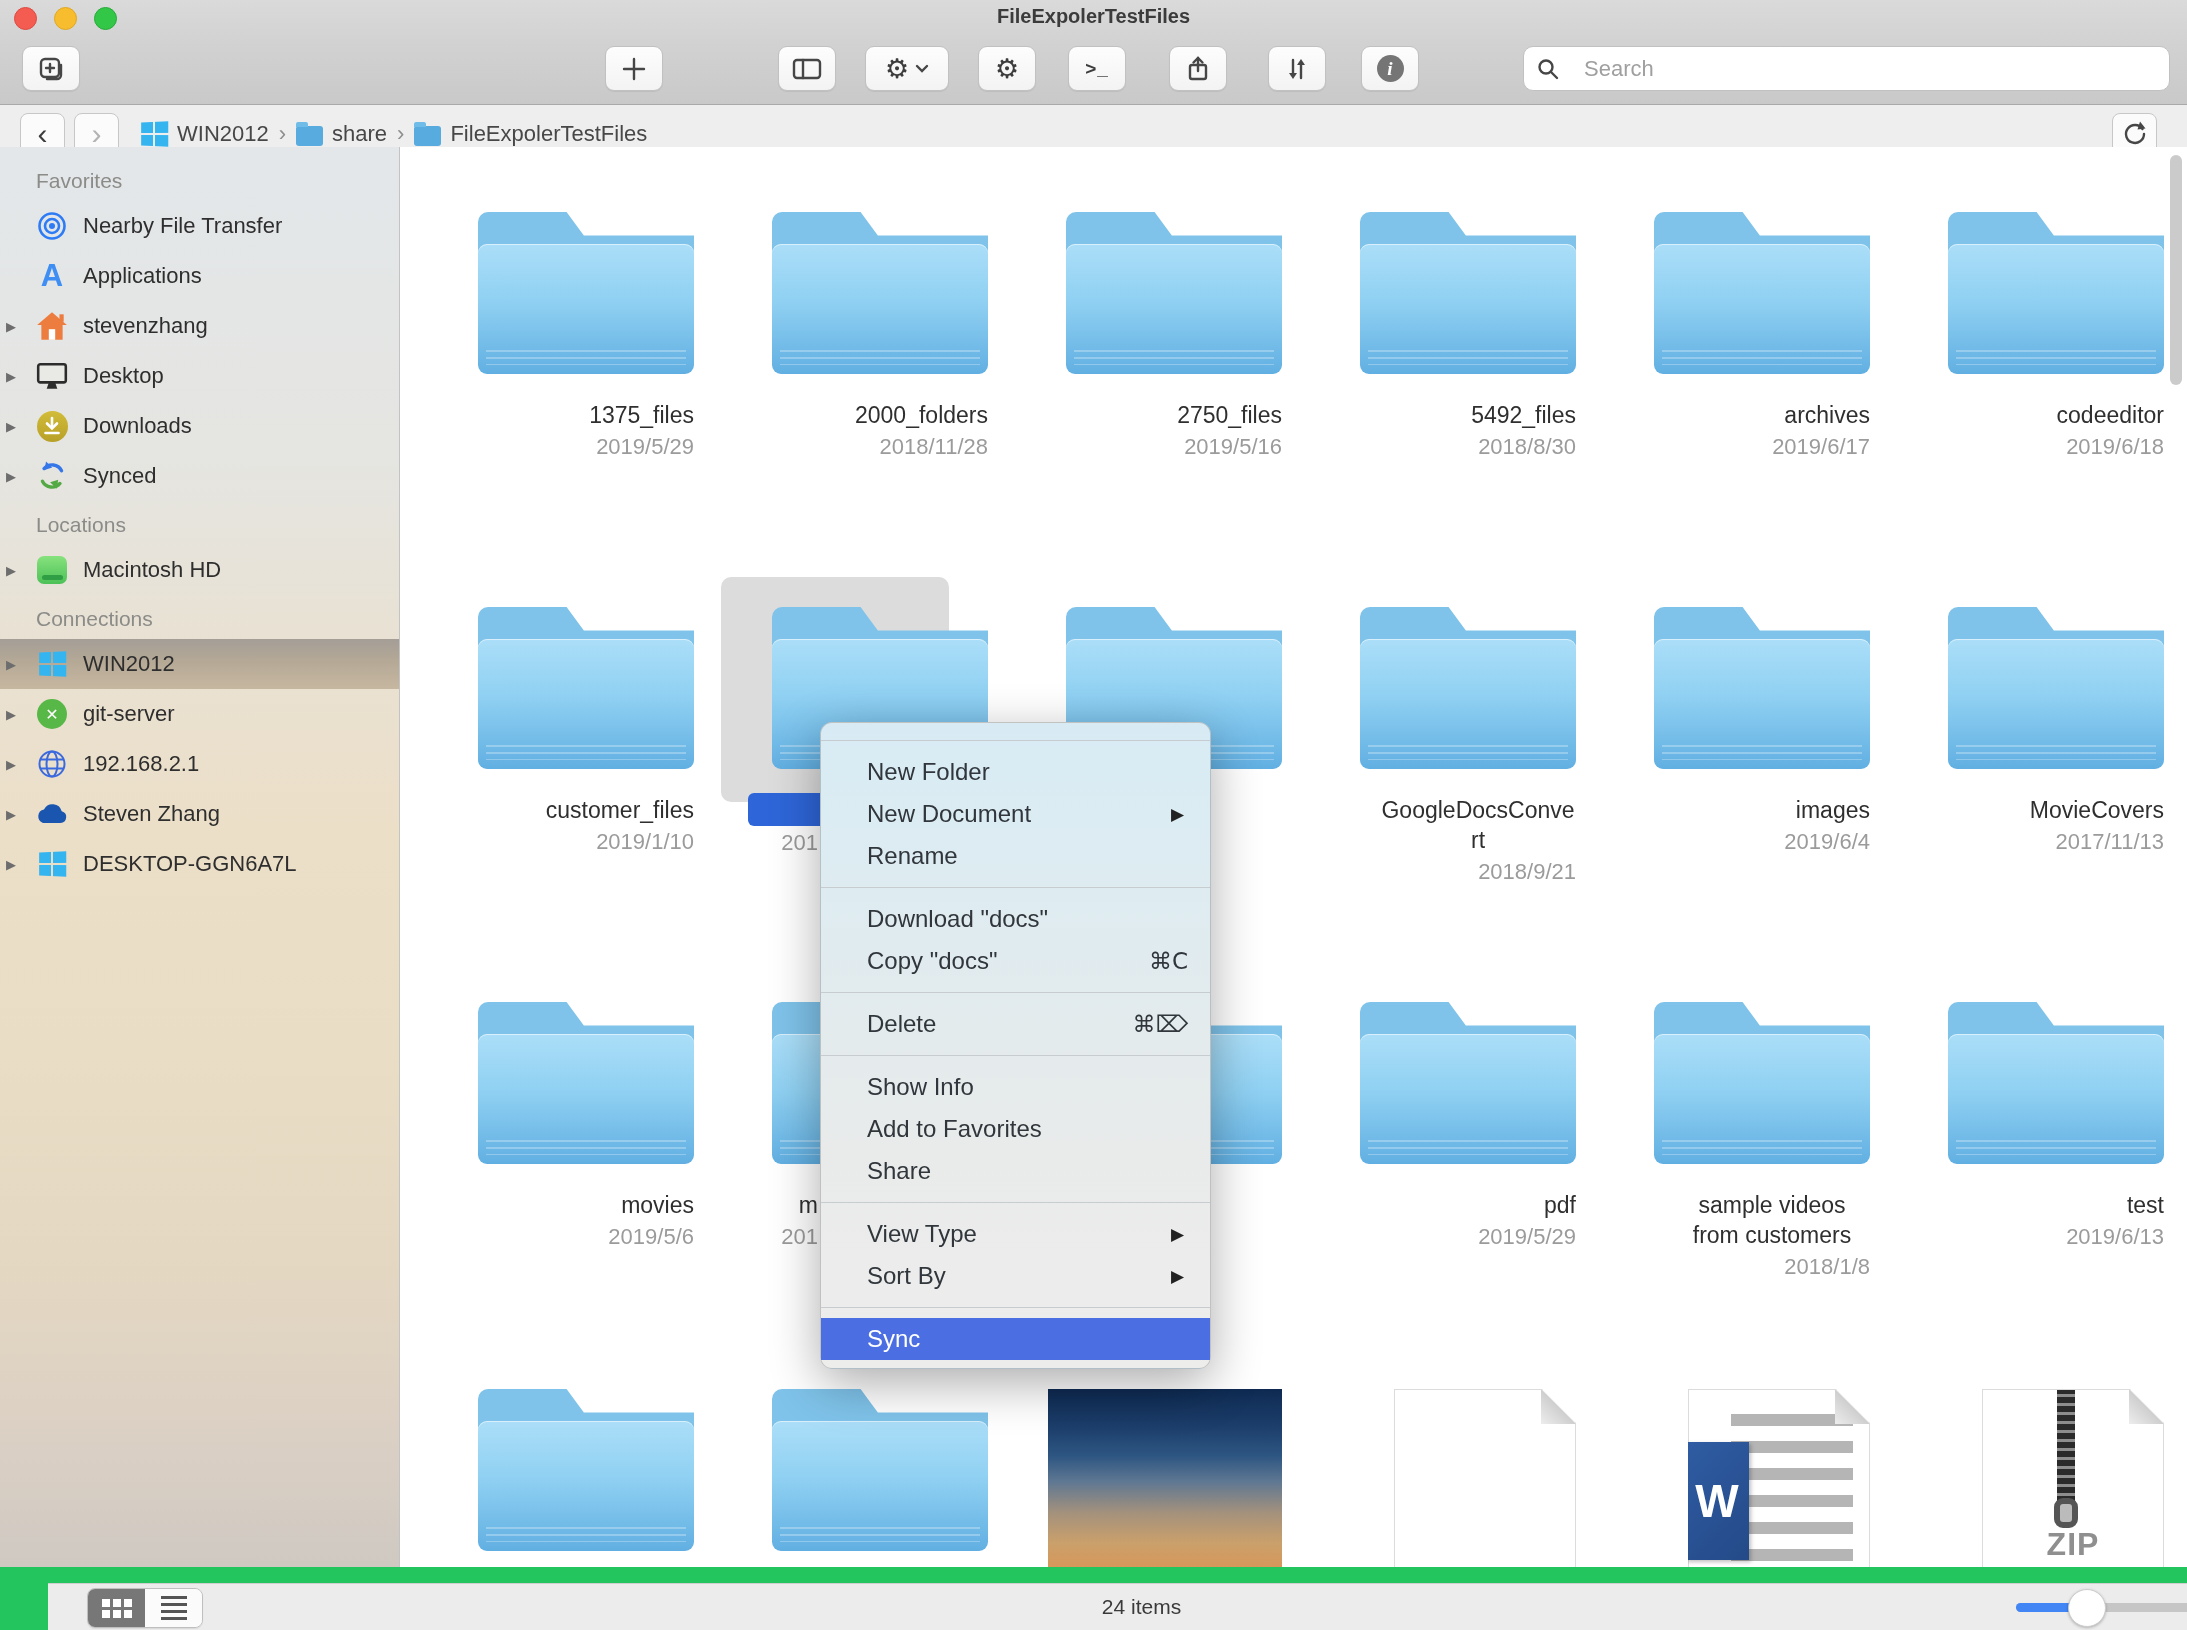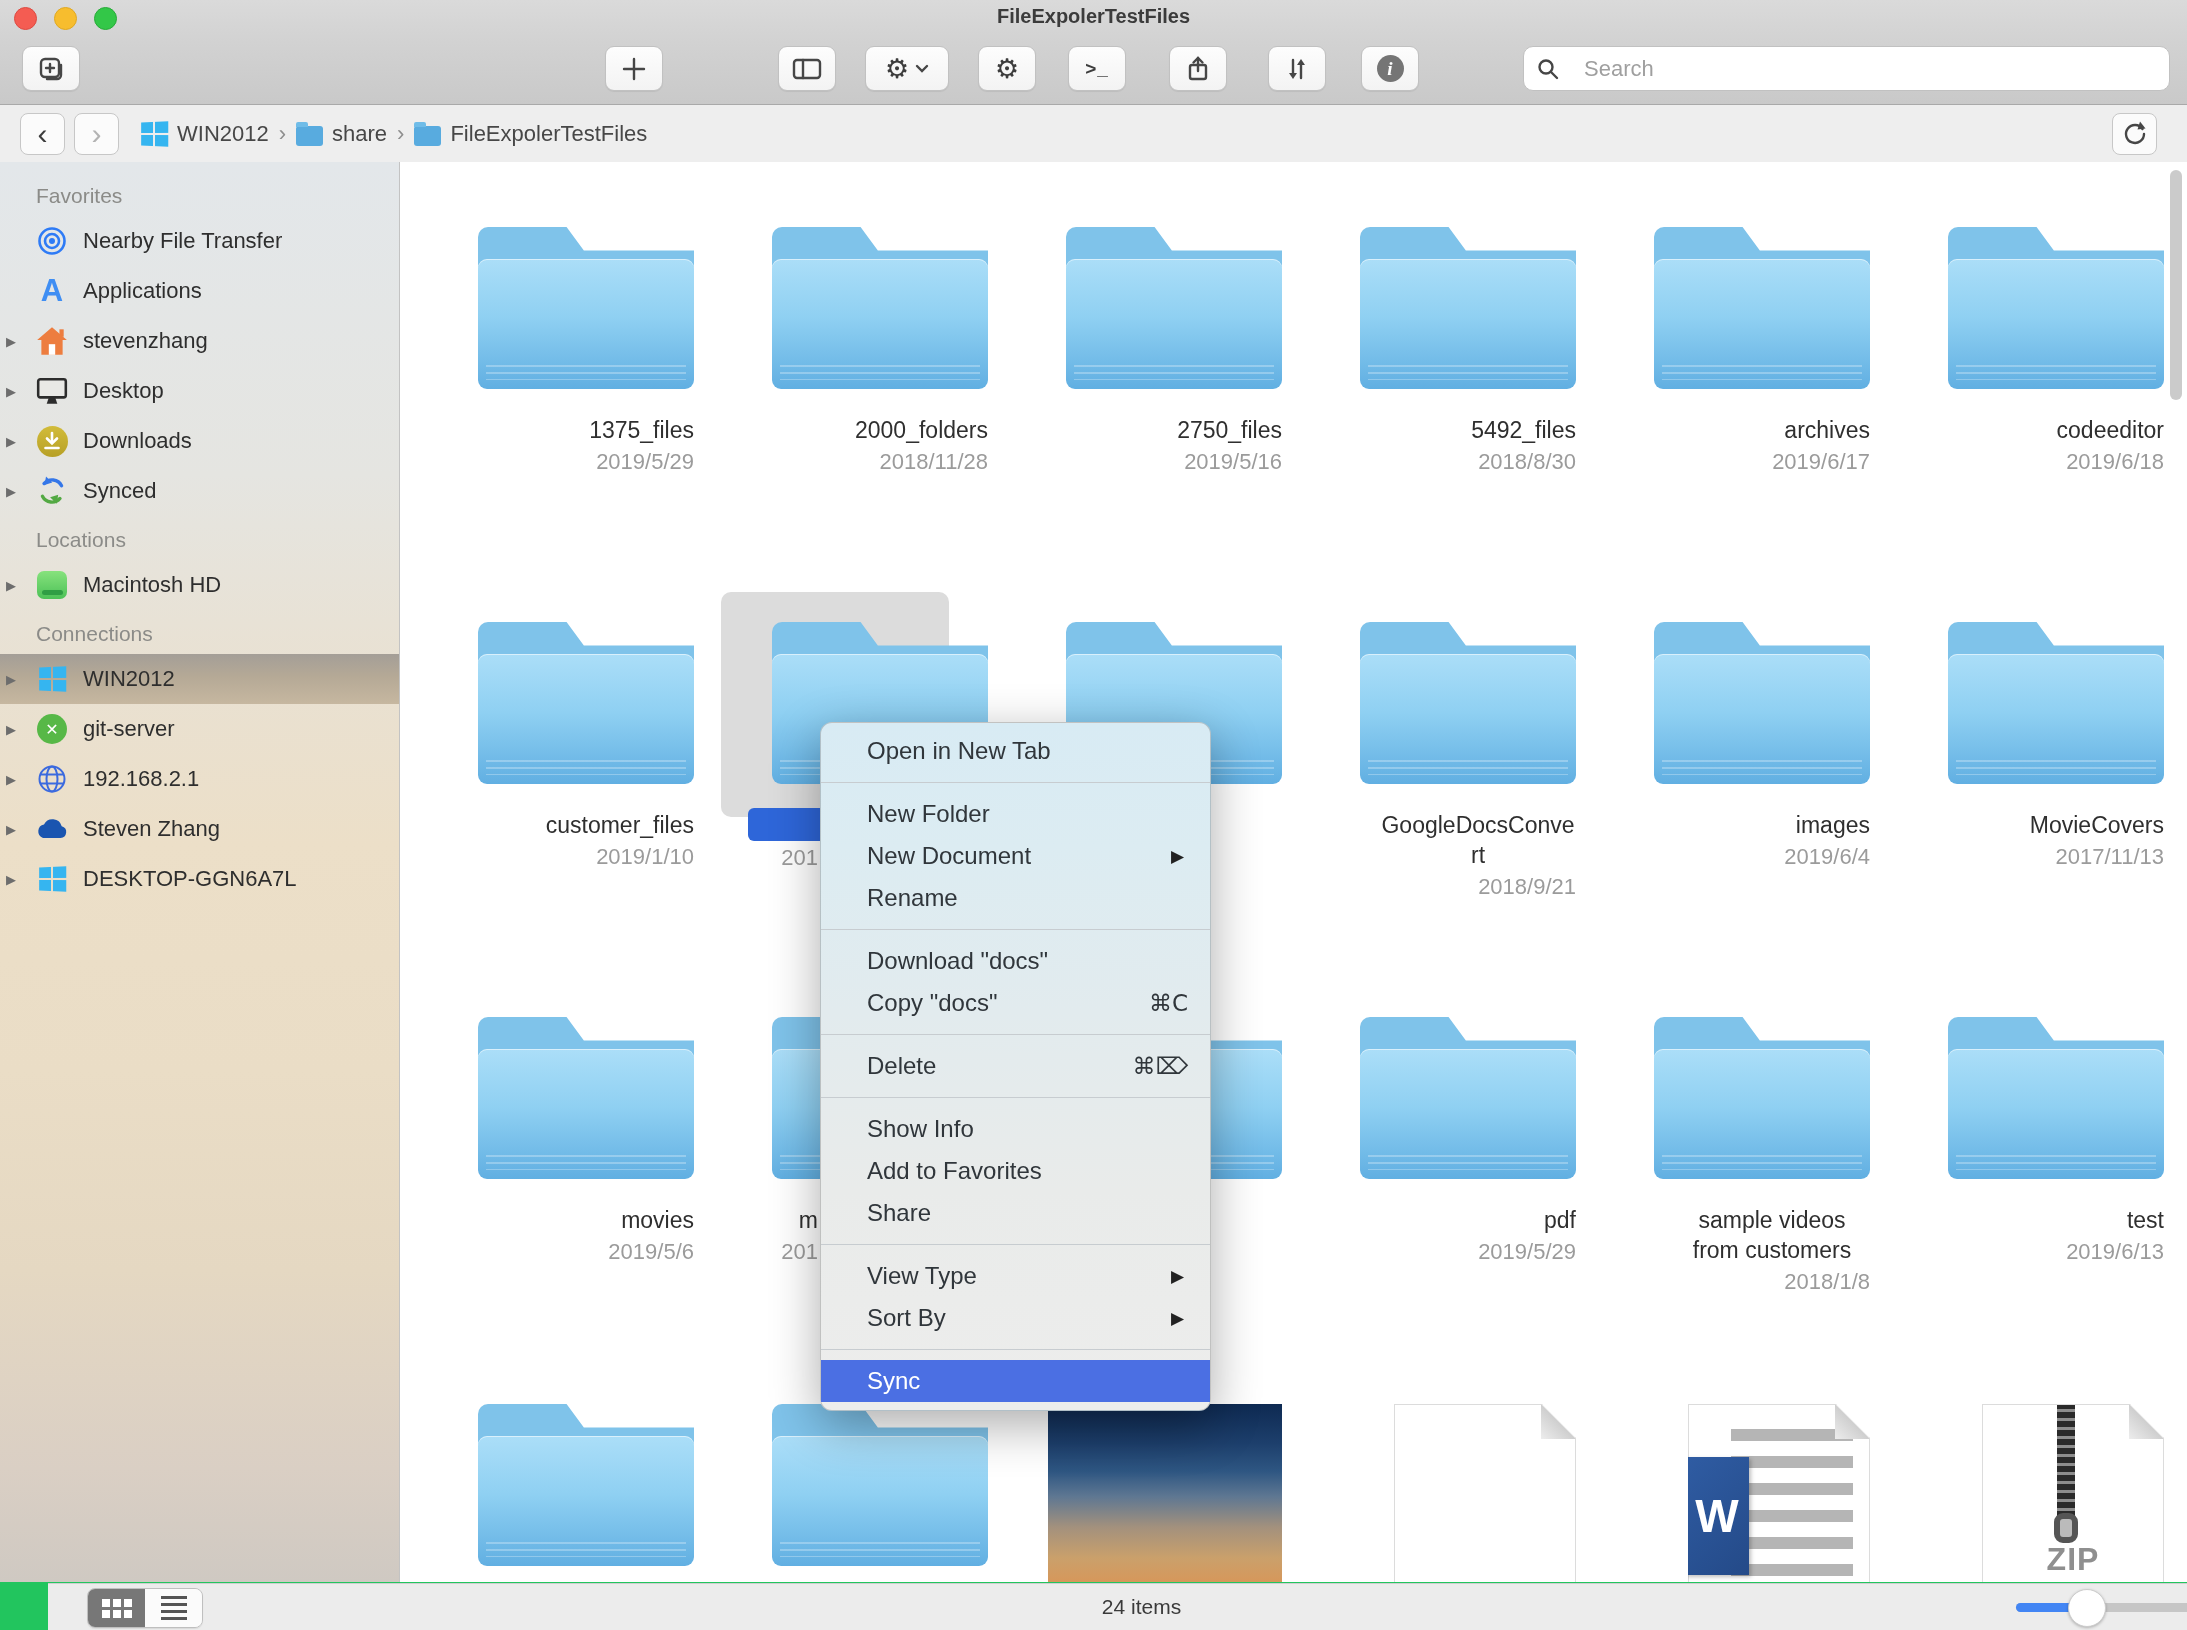--- a/index.html
+++ b/index.html
@@ -52,21 +52,21 @@
   .crumb-sep { color:#8e8e8e; font-size:22px; }
   .mini-folder { position:relative; width:27px; height:20px; background:#58abdf;
     border-radius:3px; margin-top:3px; }
   .mini-folder::before { content:''; position:absolute; top:-4px; left:0; width:12px;
     height:5px; background:#6fbce8; border-radius:2px 2px 0 0; }
   .refreshbtn { position:absolute; right:30px; top:8px; width:45px; height:42px;
     background:#fbfbfb; border:1px solid #c7c7c7; border-radius:8px;
     display:flex; align-items:center; justify-content:center; }
 
   
-  .main { position:absolute; left:0; top:162px; width:100%; height:1420px; display:flex; }
+  .main { position:absolute; left:0; top:147px; width:100%; height:1420px; display:flex; }
 
   
   .sidebar { position:relative; width:400px; height:100%; flex:0 0 400px;
     border-right:1px solid #c3c3c3; overflow:hidden;
     background:linear-gradient(180deg,#e3e7ea 0%,#e5e5e1 22%,#e9e1d2 36%,
       #ecdfc8 48%,#eaddc6 64%,#e5d8c2 78%,#dacfc4 92%,#cfc9c2 100%); }
   .side-section-title { height:44px; line-height:48px; padding-left:36px;
     font-size:21px; color:#8b8b88; }
   .side-item { position:relative; height:50px; display:flex; align-items:center;
     padding-left:6px; font-size:22px; color:#2e2e2e; cursor:default; }
@@ -639,23 +639,20 @@
               <div class="zipper"></div>
               <div class="zipull"></div>
               <div class="ziptext">ZIP</div>
             </div>
           </div>
         </div>
       </section>
   </div>
 
   <div class="ctxmenu">
-      <div class="mi">
-        <span class="lbl">Open in New Tab</span>
-      </div>
       <div class="msep"></div>
       <div class="mi">
         <span class="lbl">New Folder</span>
       </div>
       <div class="mi">
         <span class="lbl">New Document</span>
         <span class="sub">▶</span>
       </div>
       <div class="mi">
         <span class="lbl">Rename</span>

